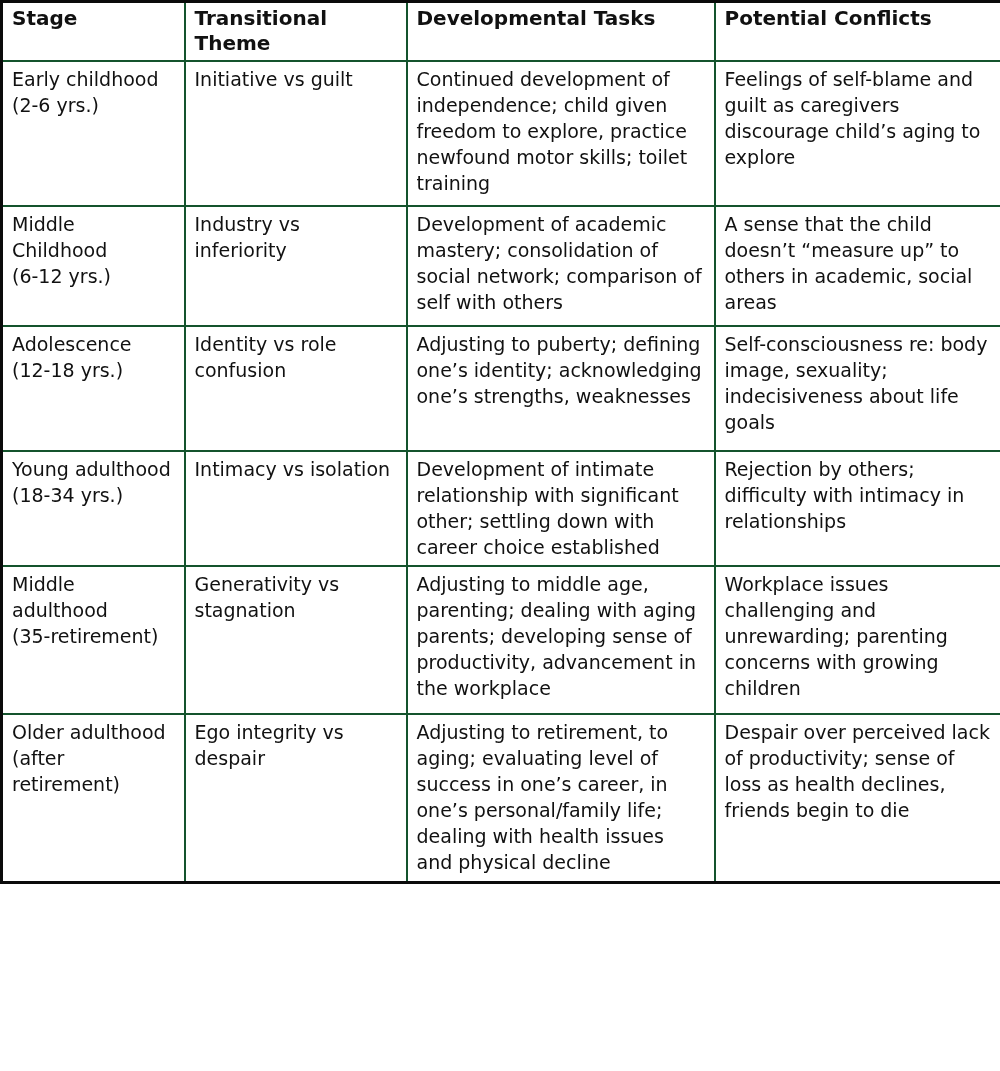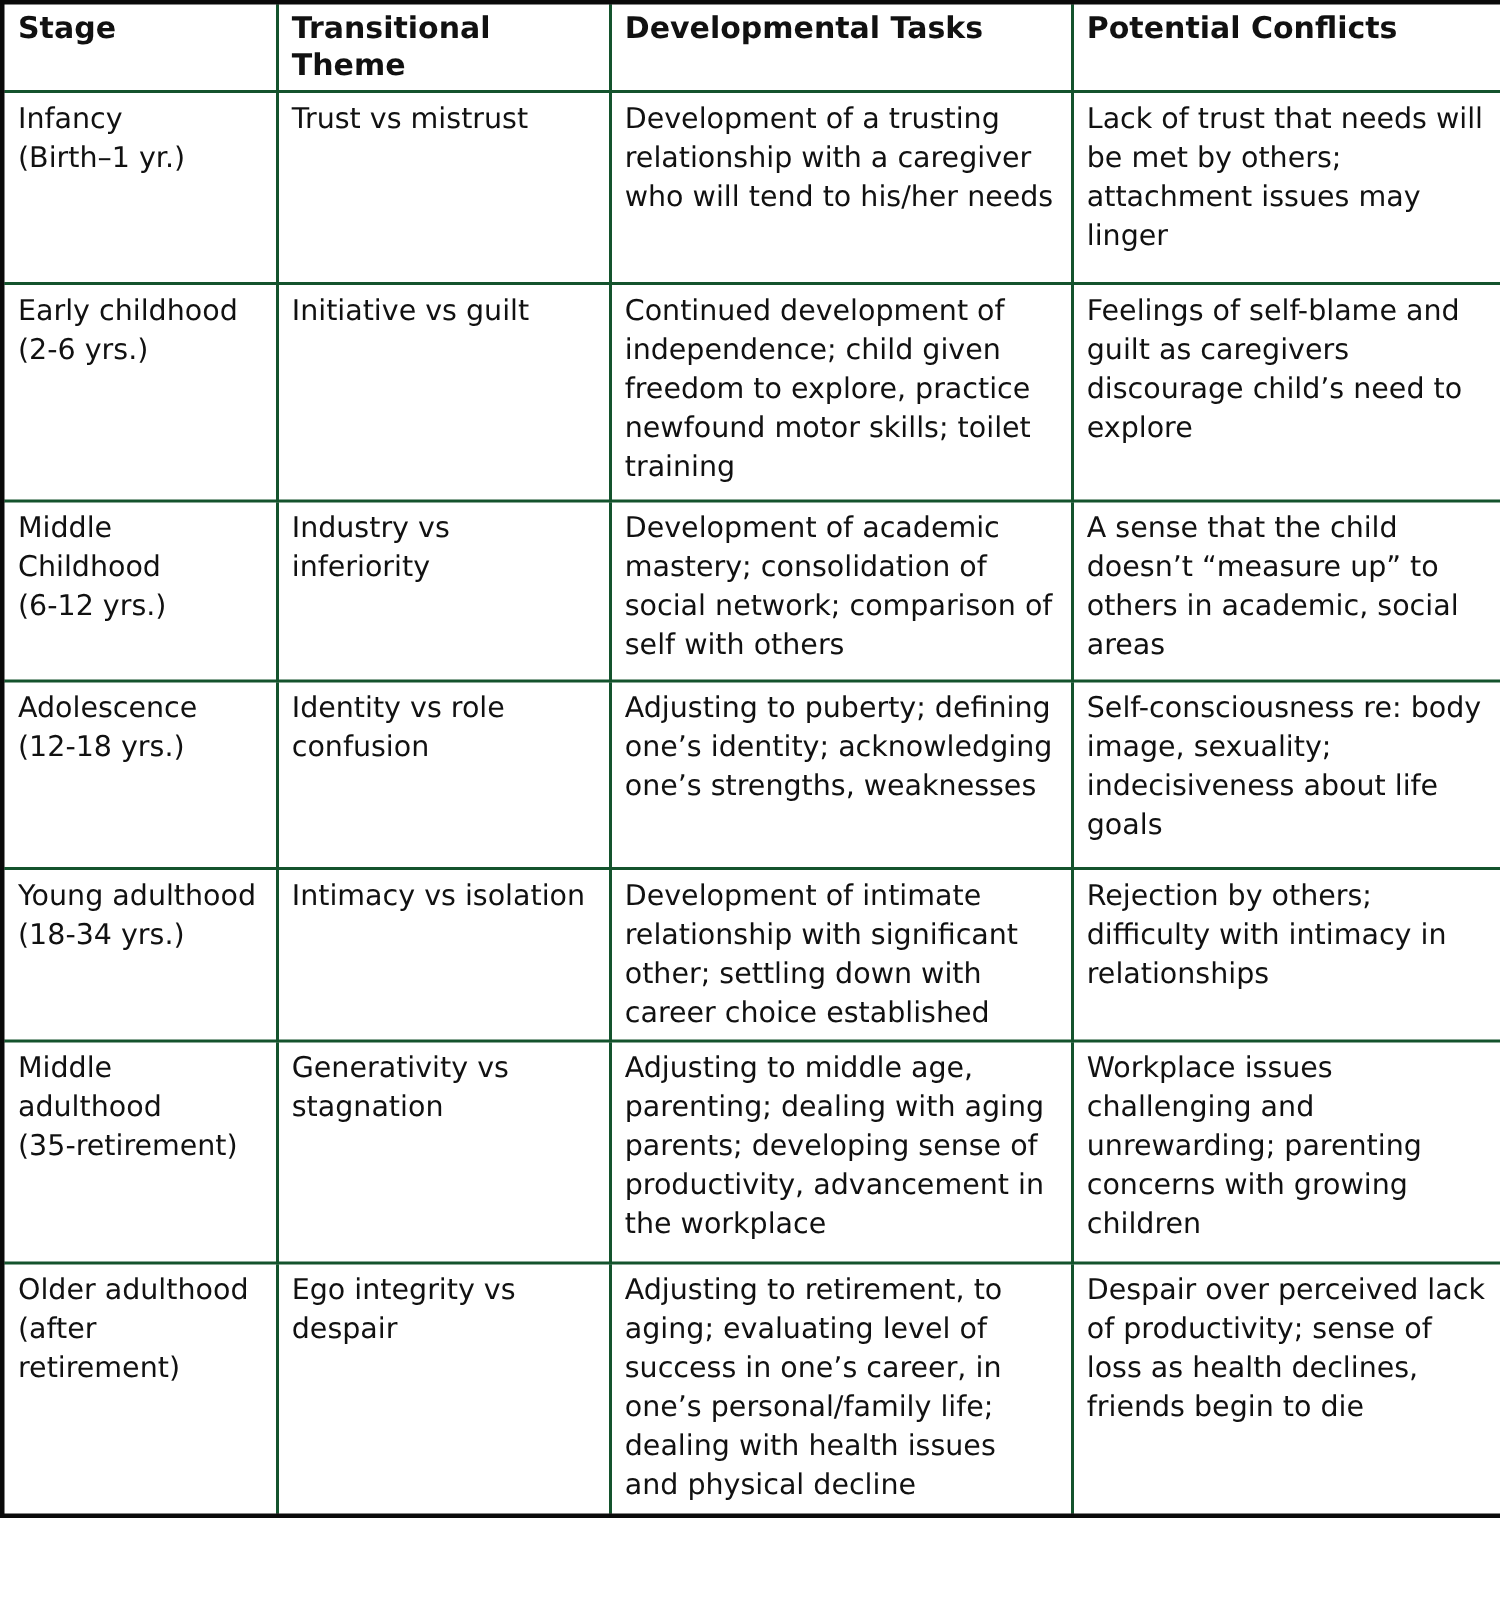--- a/index.html
+++ b/index.html
@@ -64,33 +64,26 @@
   </colgroup>
   <thead>
     <tr class="hdr">
       <th>Stage</th>
       <th>Transitional Theme</th>
       <th>Developmental Tasks</th>
       <th>Potential Conflicts</th>
     </tr>
   </thead>
   <tbody>
-    <tr class="r1">
-      <td>Infancy
-(Birth–1 yr.)</td>
-      <td>Trust vs mistrust</td>
-      <td>Development of a trusting relationship with a caregiver who will tend to his/her needs</td>
-      <td>Lack of trust that needs will be met by others; attachment issues may linger</td>
-    </tr>
     <tr class="r3">
       <td>Early childhood
 (2-6 yrs.)</td>
       <td>Initiative vs guilt</td>
       <td>Continued development of independence; child given freedom to explore, practice newfound motor skills; toilet training</td>
-      <td>Feelings of self-blame and guilt as caregivers discourage child’s need to explore</td>
+      <td>Feelings of self-blame and guilt as caregivers discourage child’s aging to explore</td>
     </tr>
     <tr class="r4">
       <td>Middle
 Childhood
 (6-12 yrs.)</td>
       <td>Industry vs inferiority</td>
       <td>Development of academic mastery; consolidation of social network; comparison of self with others</td>
       <td>A sense that the child doesn’t “measure up” to others in academic, social areas</td>
     </tr>
     <tr class="r5">

